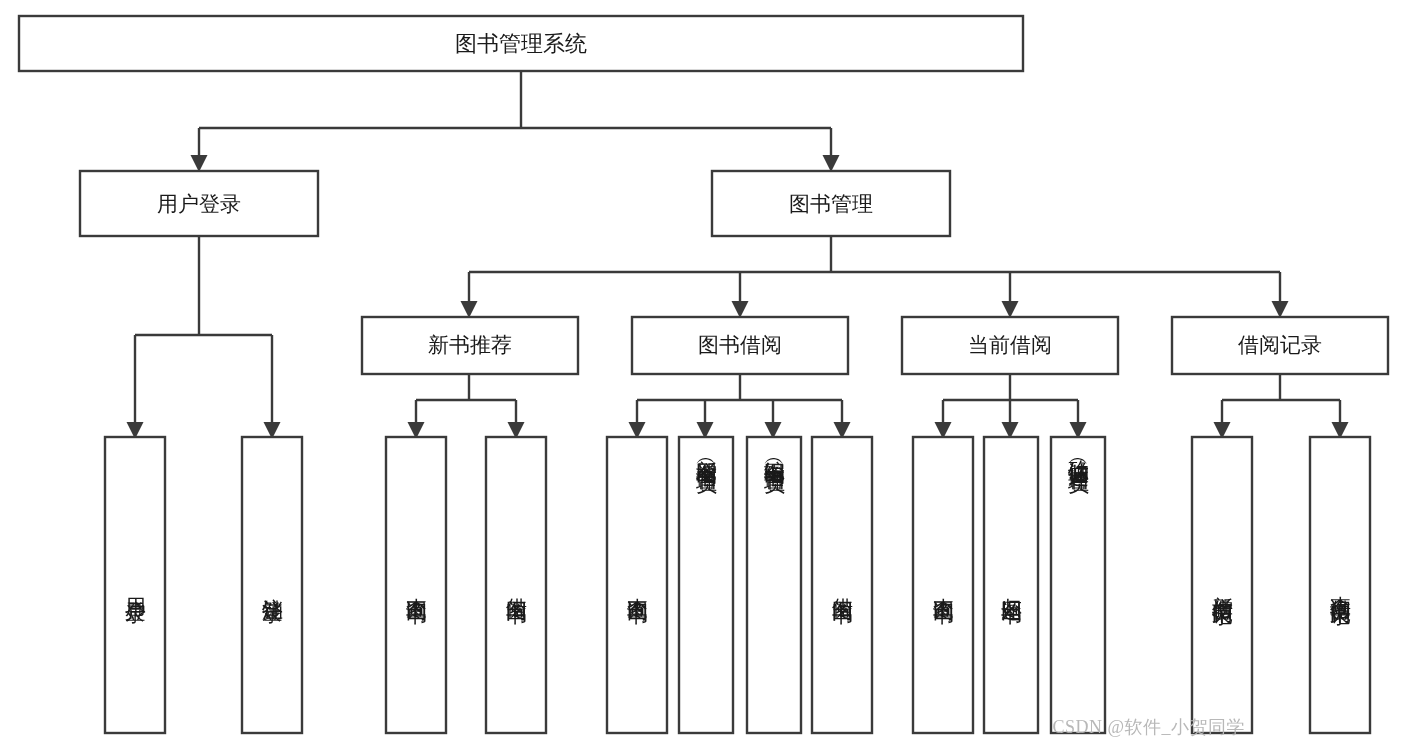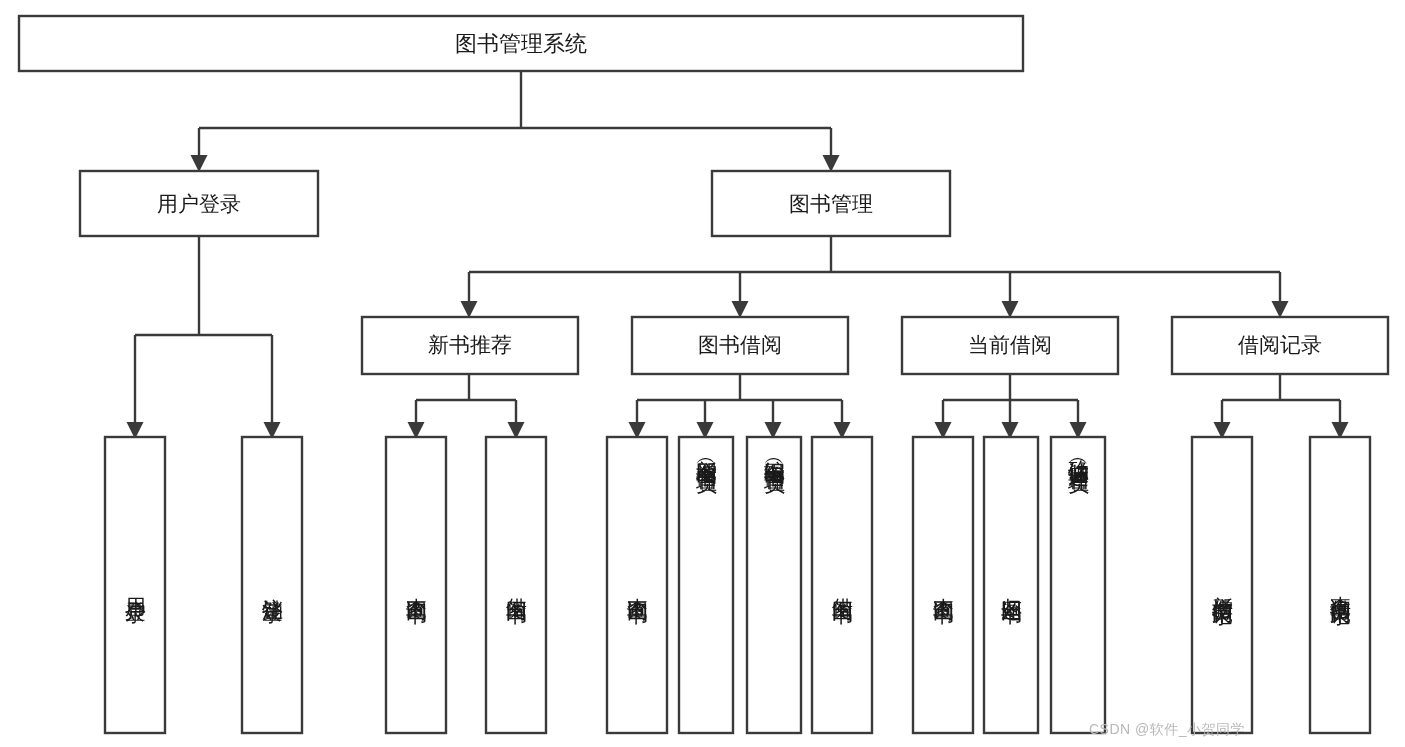--- a/index.html
+++ b/index.html
@@ -69,22 +69,22 @@
     color: #1a1a1a;
     writing-mode: vertical-rl;
     text-orientation: upright;
     letter-spacing: 2px;
     white-space: nowrap;
   }
   .watermark {
     position: absolute;
     right: 8px;
     bottom: 8px;
-    font-family: Liberation Sans, sans-serif;
-    font-size: 14px;
+    font-family: Liberation Serif, serif;
+    font-size: 18px;
     color: #b8b8b8;
     letter-spacing: 0.5px;
     white-space: nowrap;
     pointer-events: none;
   }
 </style>
 </head>
 <body>
 
 <div id="diagram-root">

